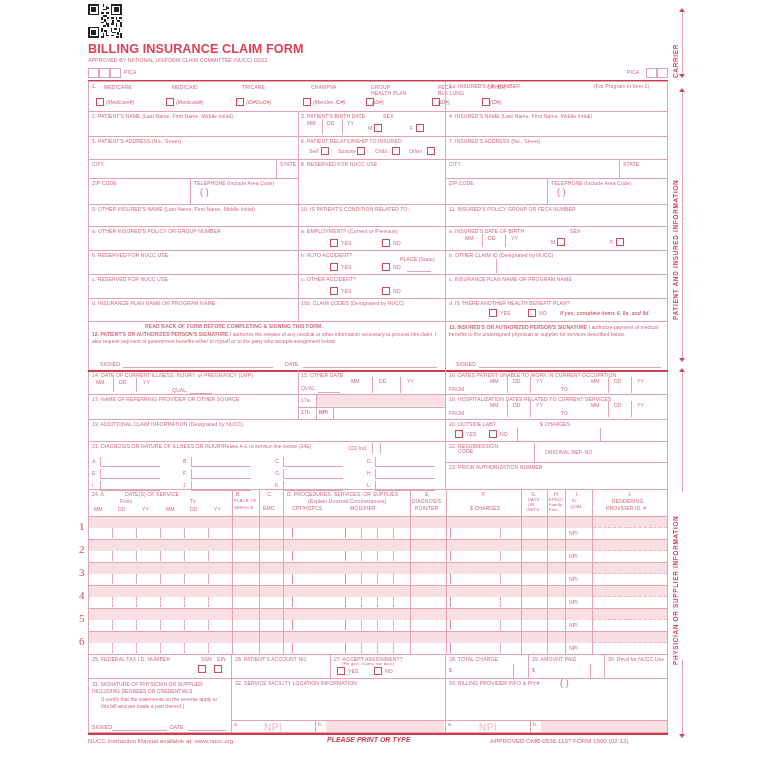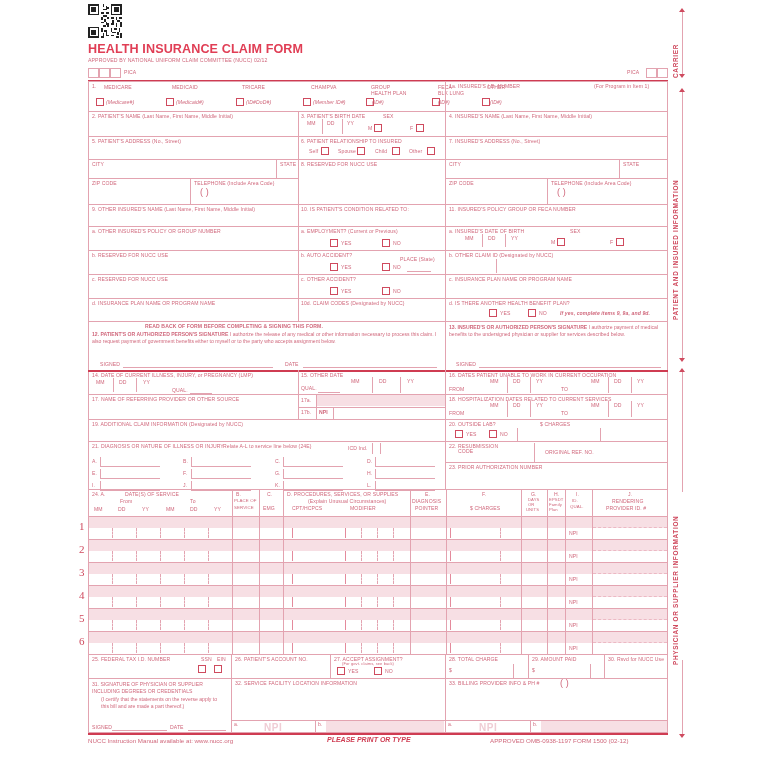--- a/index.html
+++ b/index.html
@@ -106,21 +106,21 @@
         <rect x="16" y="15" width="2" height="1"></rect>
       <rect x="19" y="15" width="1" height="2"></rect>
         <rect x="15" y="17" width="2" height="1"></rect>
       <rect x="18" y="17" width="1" height="2"></rect>
         <rect x="14" y="19" width="2" height="1"></rect>
       <rect x="17" y="20" width="2" height="1"></rect>
         <rect x="20" y="18" width="1" height="3"></rect>
     </g>
   </svg>
 
-  <div id="title">HEALTH INSURANCE CLAIM FORM</div>
+  <div id="title">BILLING INSURANCE CLAIM FORM</div>
   <div id="approved">APPROVED BY NATIONAL UNIFORM CLAIM COMMITTEE (NUCC) 02/12</div>
 
   <div class="vert" style="left:672px;top:22px;height:56px;">CARRIER</div>
   <div class="arrowcol" style="left:682px;top:12px;height:62px;"></div>
   <div class="arw up" style="left:679px;top:8px;"></div>
   <div class="arw dn" style="left:679px;top:74px;"></div>
 
   <div class="vert" style="left:672px;top:180px;height:140px;">PATIENT AND INSURED INFORMATION</div>
   <div class="arrowcol" style="left:682px;top:92px;height:215px;"></div>
   <div class="arw up" style="left:679px;top:88px;"></div>

